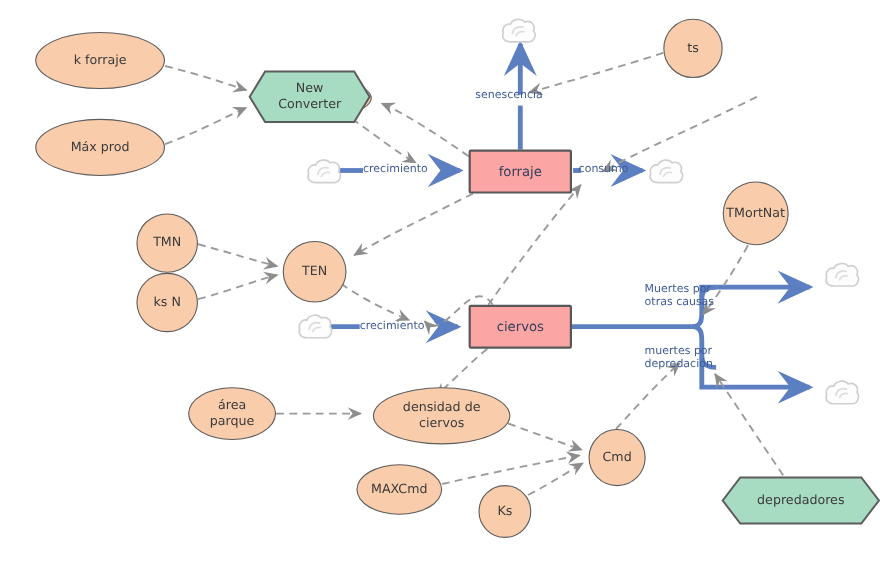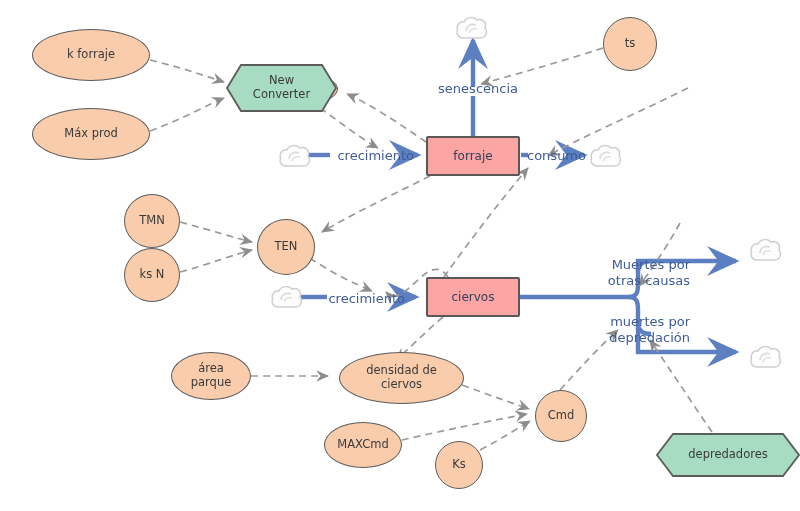--- a/index.html
+++ b/index.html
@@ -62,23 +62,23 @@
     background: #fca5a5;
     border: 2px solid #585858;
     border-radius: 2px;
     color: #32405c;
     font-size: 12px;
   }
   .flowlabel {
     position: absolute;
     color: #3f5c96;
     font-family: "DejaVu Sans", sans-serif;
-    font-size: 13px;
+    font-size: 10px;
     line-height: 1.2;
-    text-align: right;
+    text-align: left;
     white-space: pre;
     z-index: 6;
   }
   .cloud {
     position: absolute;
     z-index: 3;
   }
   .ellipse-behind {
     position: absolute;
     background: #f9cdac;
@@ -198,20 +198,21 @@
       <path d="M14,19 C15,15 19,14 22,15" fill="none" stroke="#dcdcdc" stroke-width="1.4"></path>
     </svg>
   </div>
 
   <div class="node converter" style="left:32px;top:29px;width:118px;height:52px;z-index:4;text-align:center;">k forraje</div>
   <div class="node converter" style="left:32px;top:108px;width:118px;height:52px;z-index:4;">Máx prod</div>
   <div class="node converter" style="left:124px;top:194px;width:56px;height:54px;z-index:4;">TMN</div>
   <div class="node converter" style="left:257px;top:219px;width:58px;height:56px;z-index:4;">TEN</div>
   <div class="node converter" style="left:124px;top:248px;width:56px;height:54px;z-index:4;">ks N</div>
   <div class="node converter" style="left:603px;top:17px;width:54px;height:54px;z-index:4;">ts</div>
+  <div class="node converter" style="left:657px;top:165px;width:60px;height:58px;z-index:4;overflow:visible;">TMortNat</div>
   <div class="node converter" style="left:171px;top:352px;width:80px;height:48px;z-index:4;">área
 parque</div>
   <div class="node converter" style="left:339px;top:352px;width:125px;height:52px;z-index:4;">densidad de
 ciervos</div>
   <div class="node converter" style="left:435px;top:441px;width:48px;height:48px;z-index:4;">Ks</div>
   <div class="node converter" style="left:324px;top:422px;width:78px;height:46px;z-index:4;">MAXCmd</div>
   <div class="node converter" style="left:535px;top:390px;width:52px;height:52px;z-index:4;">Cmd</div>
 
   <div class="ellipse-behind" style="left:228px;top:70px;width:108px;height:36px;"></div>
   <div class="node hexnode" style="left:225px;top:63px;width:113px;height:50px;z-index:5;">

